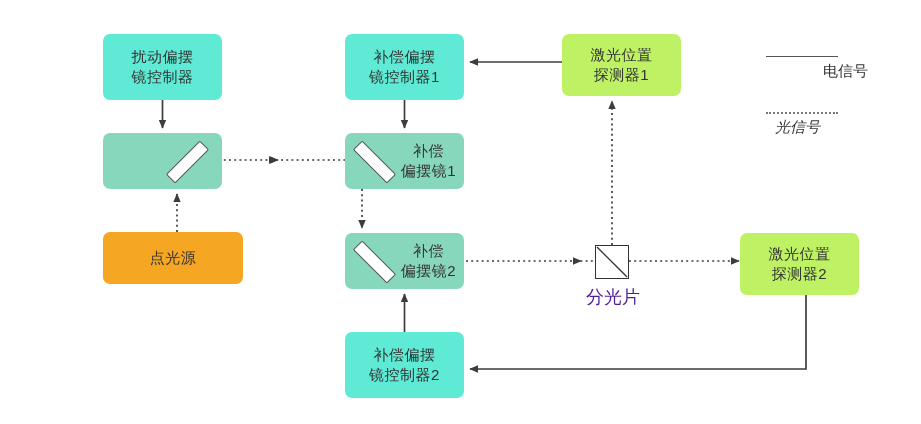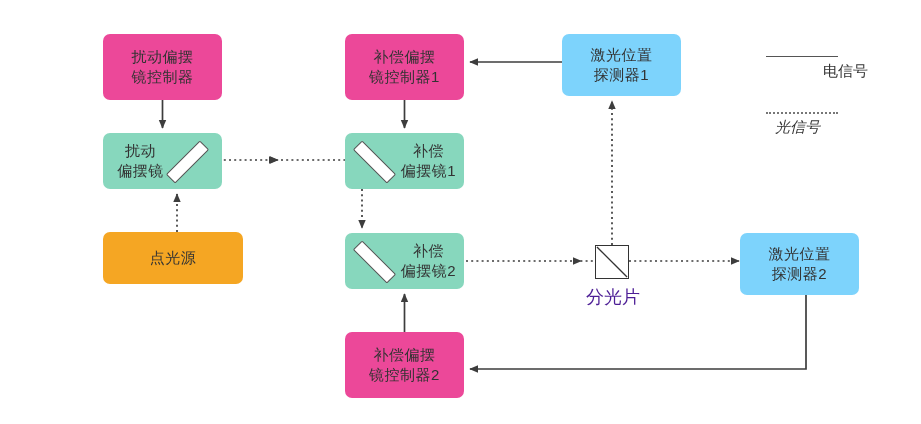--- a/index.html
+++ b/index.html
@@ -37,24 +37,24 @@
     font-size: 15px;
     line-height: 20px;
     letter-spacing: 0.5px;
     z-index: 2;
   }
   .node .lbl {
     white-space: pre-line;
     position: relative;
     z-index: 3;
   }
-  .node-controller { background: #ec4899; }
+  .node-controller { background: #5eead4; }
   .node-mirror     { background: #87d7bd; }
   .node-source     { background: #f5a623; }
-  .node-detector   { background: #7dd3fc; }
+  .node-detector   { background: #bef264; }
 
   
   .mirror-glyph {
     position: absolute;
     width: 11px;
     height: 46px;
     background: #ffffff;
     border: 1.3px solid #555555;
     border-radius: 1.5px;
     z-index: 4;
@@ -147,22 +147,20 @@
 
     <path d="M806,295 L806,369 L470,369" stroke="#3d3d3d" stroke-width="1.7" fill="none" marker-end="url(#arrowSolid)"></path>
   </svg>
 
   <div id="node-layer">
       <div class="node node-controller" style="left: 103px; top: 34px; width: 119px; height: 66px;">
         <span class="lbl">扰动偏摆
 镜控制器</span>
       </div>
       <div class="node node-mirror" style="left: 103px; top: 133px; width: 119px; height: 56px;">
-        <span class="lbl" style="transform: translateX(-22px);">扰动
-偏摆镜</span>
         <div class="mirror-glyph mirror-slash" style="left: 78px; top: 5px;"></div>
       </div>
       <div class="node node-source" style="left: 103px; top: 232px; width: 140px; height: 52px;">
         <span class="lbl">点光源</span>
       </div>
       <div class="node node-controller" style="left: 345px; top: 34px; width: 119px; height: 66px;">
         <span class="lbl">补偿偏摆
 镜控制器1</span>
       </div>
       <div class="node node-mirror" style="left: 345px; top: 133px; width: 119px; height: 56px;">

